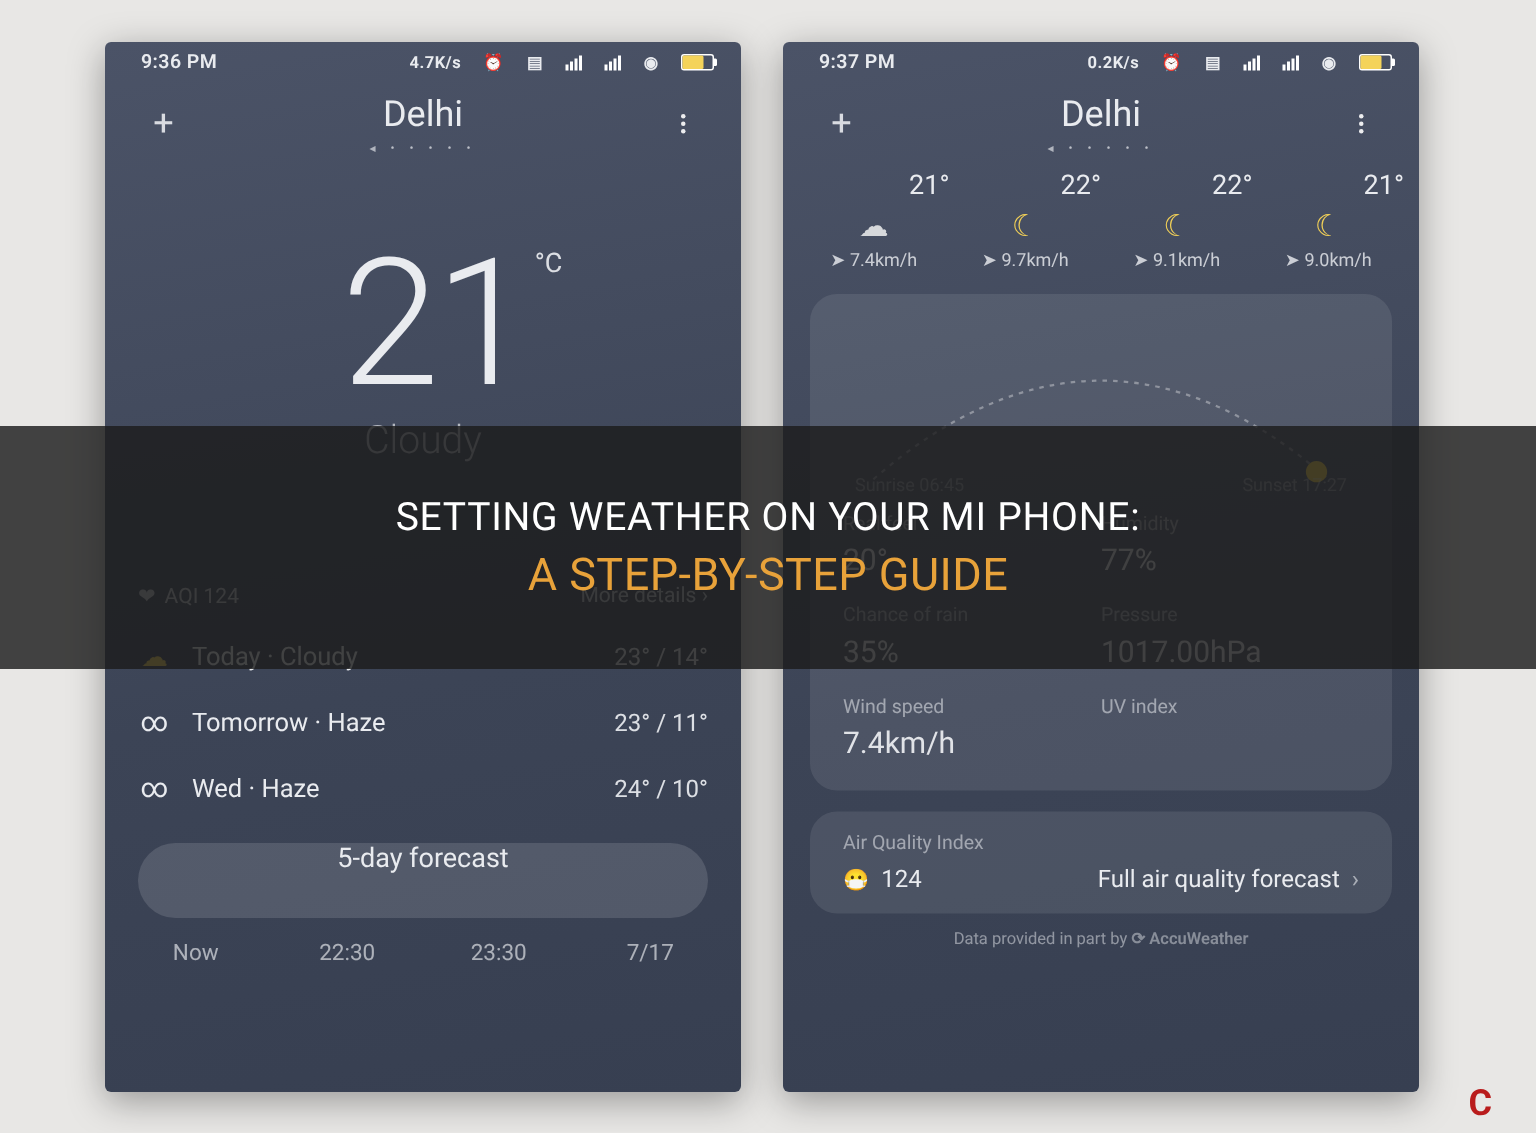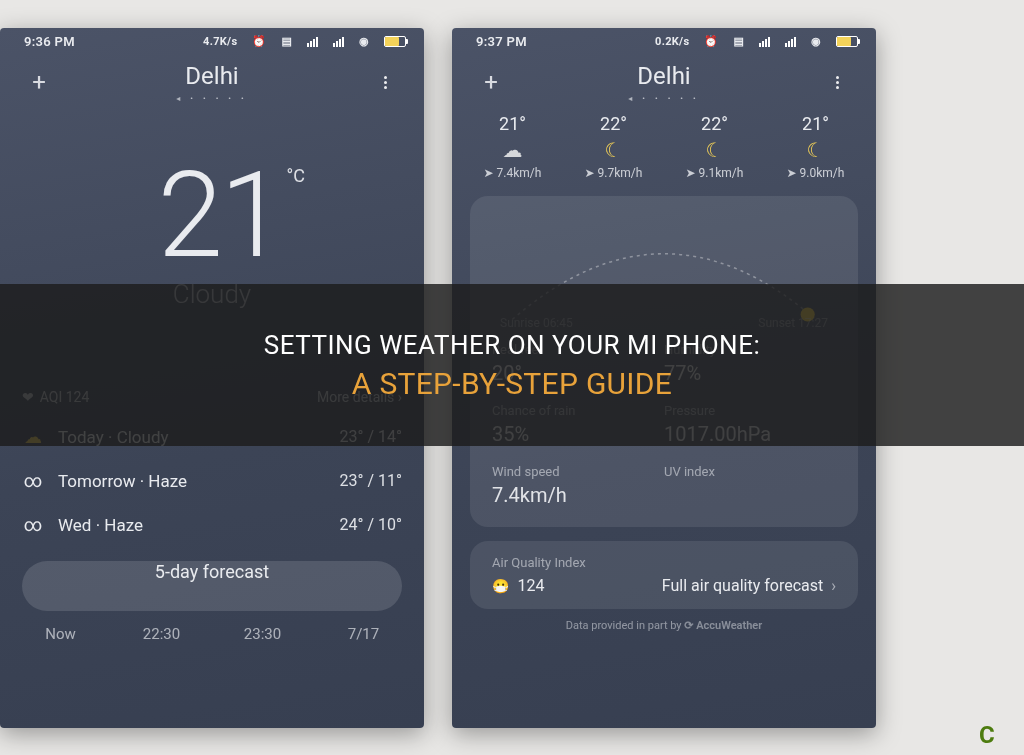--- a/index.html
+++ b/index.html
@@ -1,18 +1,18 @@
 <!DOCTYPE html>
 <html><head>
 <meta charset="utf-8">
 <style>
   * { box-sizing: border-box; margin: 0; padding: 0; font-family: -apple-system, "Segoe UI", Roboto, sans-serif; }
   html, body { width: 1024px; height: 755px; background: #e8e7e5; overflow: hidden; }
   .canvas { position: relative; width: 1024px; height: 755px; display:flex; align-items:center; }
-  .phones { display: flex; gap: 28px; }
+  .phones { display: flex; gap: 28px; margin-left: 70px; }
   .phone {
     width: 424px; height: 700px; background: linear-gradient(170deg,#4b5367,#3c4456 60%,#373f51);
     border-radius: 4px; overflow: hidden; color: #e9ebef;
     box-shadow: 0 6px 24px rgba(0,0,0,.35);
     display:flex; flex-direction:column;
   }
   
   .status { display:flex; justify-content:space-between; align-items:center; height:28px; padding:0 18px 0 24px; font-size:13px; font-weight:600; letter-spacing:.3px; }
   .status .right { display:flex; align-items:center; gap:15px; font-size:11px; font-weight:700; }
   .sig { display:inline-flex; gap:1px; align-items:flex-end; }
@@ -50,41 +50,41 @@
   .frow { display:flex; align-items:center; justify-content:space-between; height:44px; font-size:17px; }
   .frow .l { display:flex; align-items:center; gap:14px; }
   .wicon { width:22px; display:inline-flex; justify-content:center; font-size:18px; }
   .temps { font-size:16px; opacity:.93; }
   .btn5 { margin:14px 22px 0; height:50px; border-radius:26px; background:rgba(255,255,255,.13); display:flex; align-items:flex-start; justify-content:center; font-size:18px; }
   .hourly { display:flex; padding:14px 10px 0; justify-content:space-between; font-size:15px; opacity:.66; }
   .hourly span { flex:1; text-align:center;}
   
   .hrow { display:flex; padding:10px 10px 0; }
   .hcell { flex:1; text-align:center; font-size:14px; }
-  .hcell .t { font-size:18px; }
+  .hcell .t { font-size:18px;text-align:right; }
   .hcell .ic { font-size:20px; margin:4px 0; color:#f0cf57;}
   .hcell.sun .ic { color:#d6d8db; }
   .hcell .w { font-size:12px; opacity:.82; }
   .card { margin:16px 18px 0; background:rgba(255,255,255,.09); border-radius:18px; padding:18px 22px 20px; font-size:14px;}
   .sun-arc { position:relative; height:120px; margin-bottom:8px;}
   .sun-arc svg { width:100%; height:100%; }
   .sun-arc .lbl { position:absolute; bottom:4px; font-size:12px; opacity:.42; }
   .sun-arc .lbl.l { left:8px; } .sun-arc .lbl.r { right:8px; }
   .grid2 { display:grid; grid-template-columns:1fr 1fr; row-gap:18px; }
   .kv .k { font-size:13px; opacity:.55; margin-bottom:4px;}
   .kv .v { font-size:20px; font-weight:400; opacity:.95;}
   .card.aqi { margin-top:14px; padding:14px 22px; }
   .card.aqi .top { font-size:13px; opacity:.55; margin-bottom:6px;}
   .card.aqi .row { display:flex; align-items:center; justify-content:space-between; font-size:16px;}
   .card.aqi .row .mask { margin-right:8px; font-size:14px;}
   .card.aqi .chev { opacity:.6; margin-left:4px;}
   .provider { text-align:center; font-size:11px; opacity:.5; margin-top:10px;}
   .provider b { opacity:.9; font-weight:600;}
   
-  .wm { position:absolute; right:0; bottom:6px; font-size:24px; font-weight:700; color:#4d7c0f; letter-spacing:.5px; }
+  .wm { position:absolute; right:0; bottom:6px; font-size:24px; font-weight:700; color:#b91c1c; letter-spacing:.5px; }
   .wm::after { content:""; position:absolute; right:-10px; top:0; width:40px; height:30px; background:#e8e7e5; }
 </style>
 </head>
 <body>
 
 <div class="canvas">
   <div class="phones">
 
     <div class="phone">
       <div class="status">

